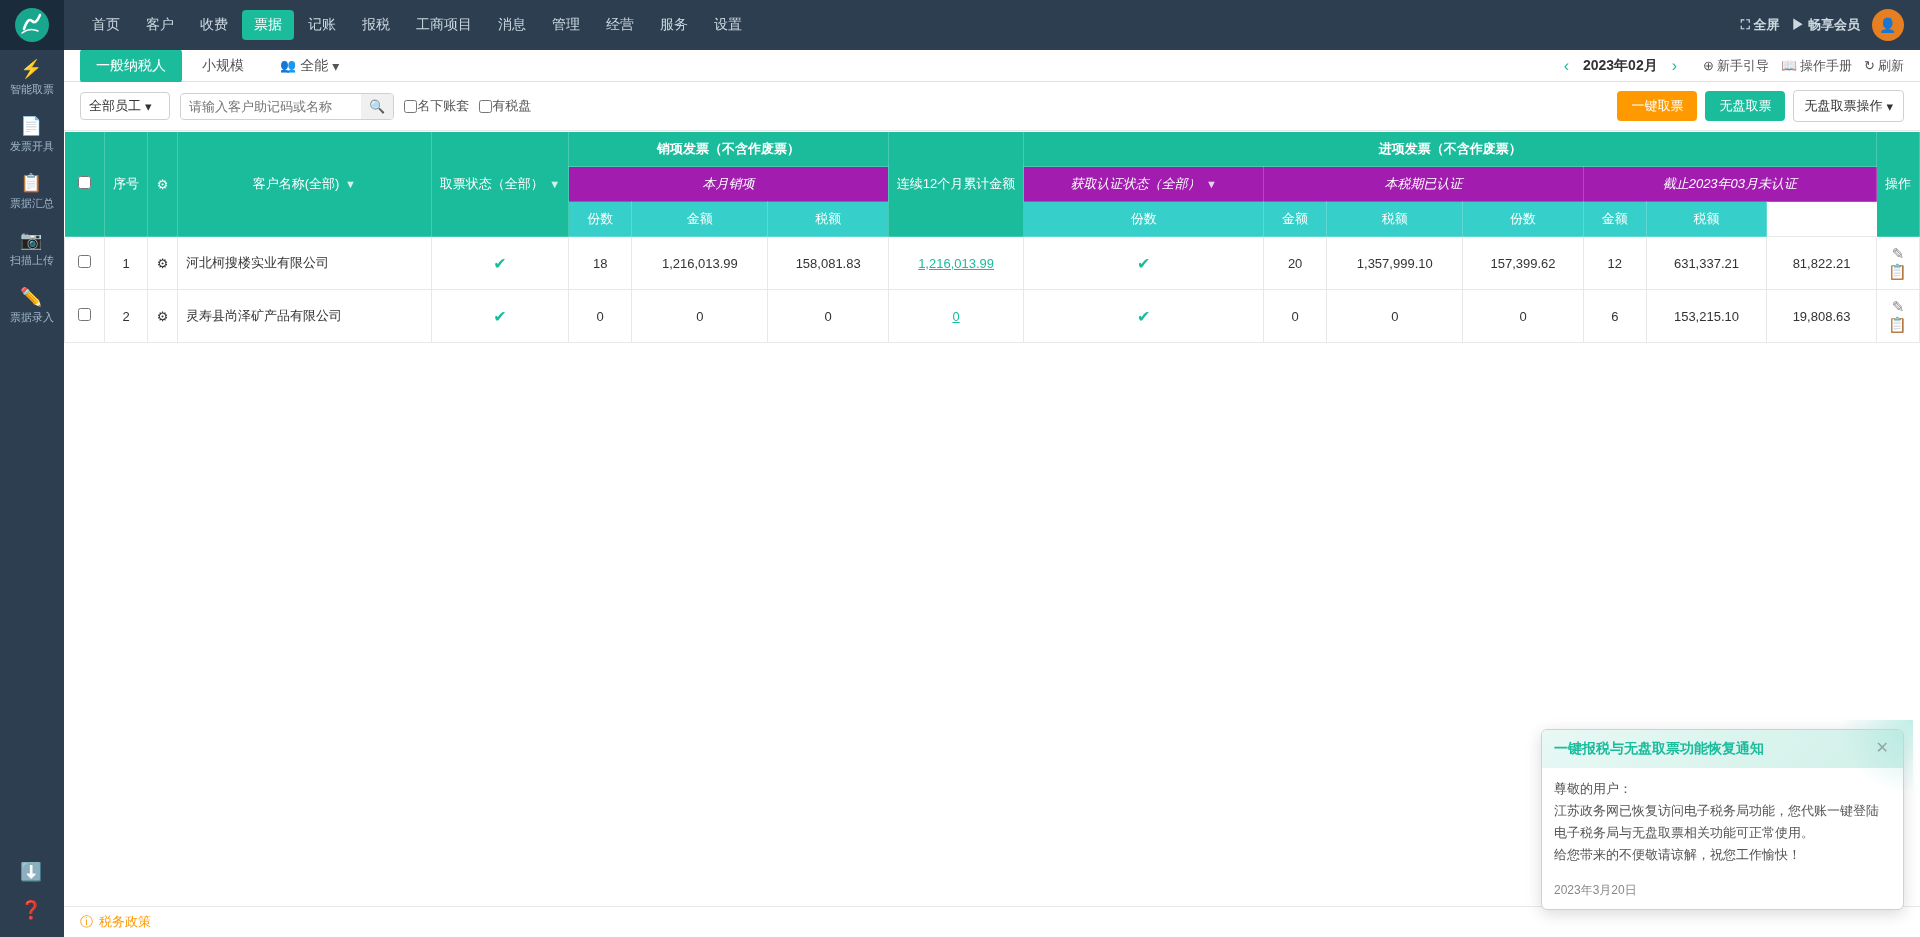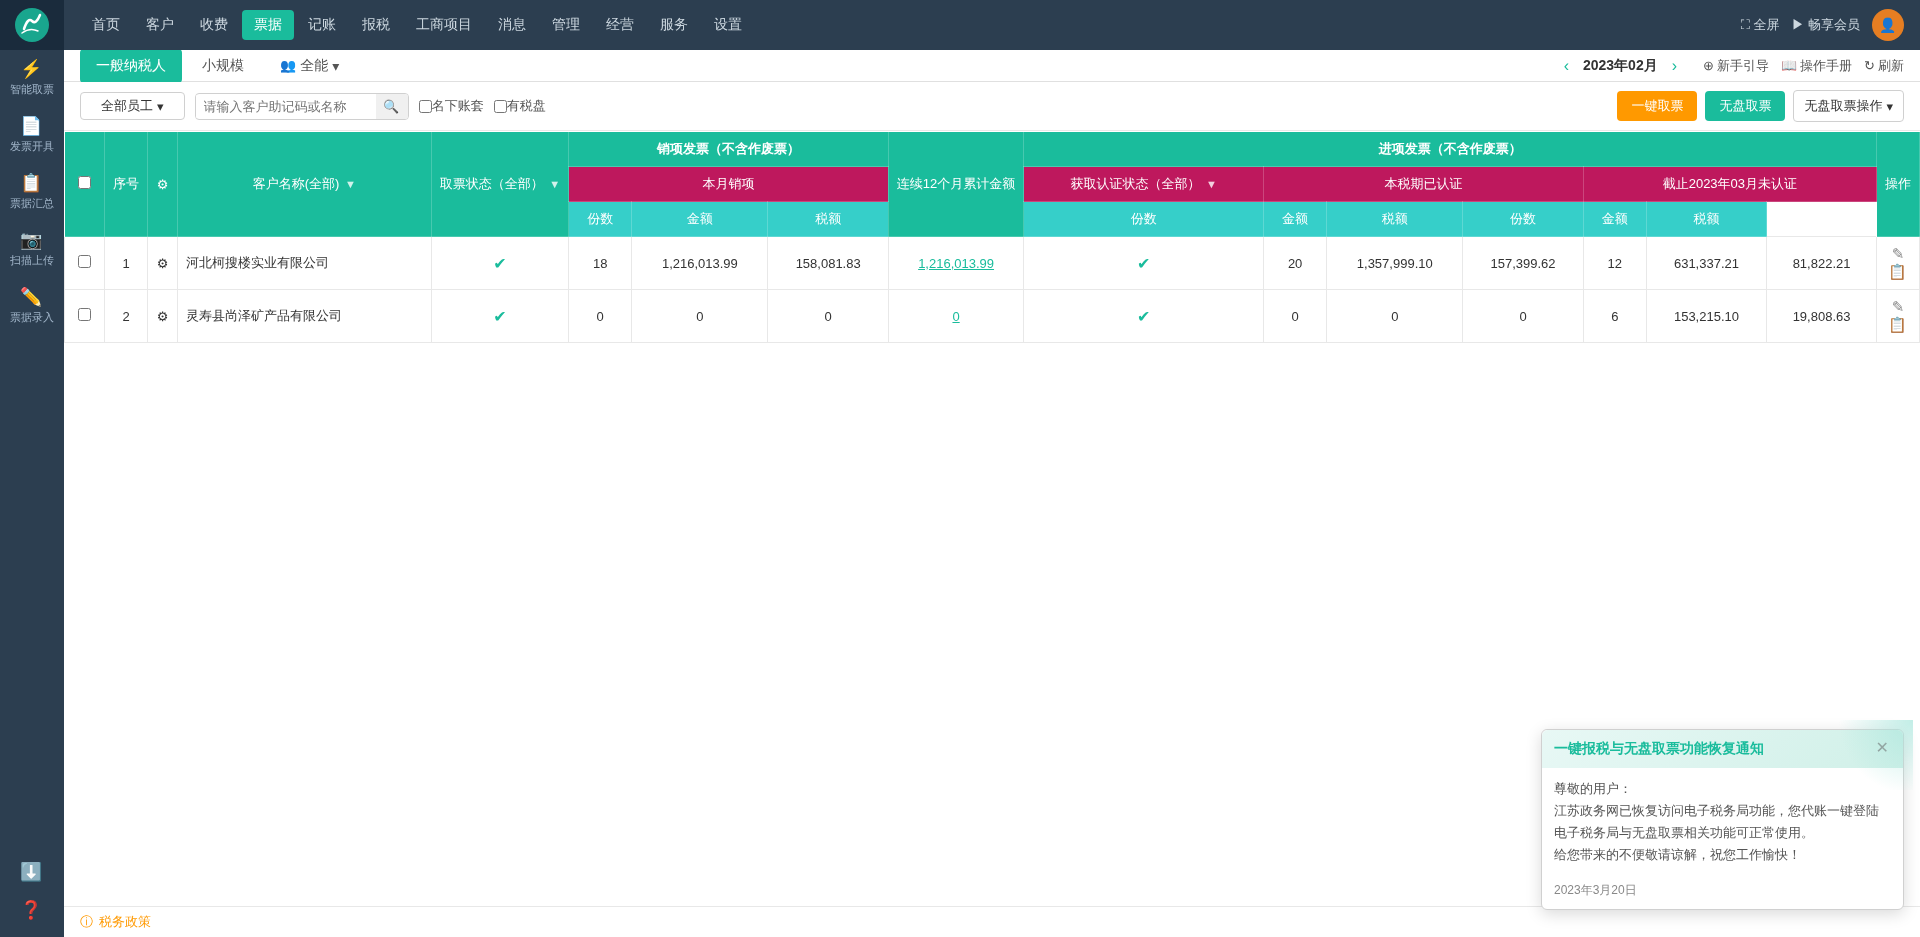--- a/index.html
+++ b/index.html
@@ -79,21 +79,21 @@
       white-space: nowrap;
     }
     .nav-item.active { background: #1abc9c; color: #fff; border-radius: 4px; }
     .topnav-right {
       display: flex;
       align-items: center;
       gap: 12px;
       color: #cdd8e0;
       font-size: 13px;
     }
-    .topnav-right span { cursor: pointer; }
+    .topnav-right span { cursor: pointer; font-weight: bold; }
     .avatar {
       width: 32px; height: 32px; border-radius: 50%;
       background: #e67e22;
       display: flex; align-items: center; justify-content: center;
       color: #fff; font-size: 14px; cursor: pointer;
     }
 
     
     .content {
       flex: 1;
@@ -166,21 +166,21 @@
       padding: 8px 16px;
       display: flex;
       align-items: center;
       gap: 10px;
       border-bottom: 1px solid #e8e8e8;
       flex-shrink: 0;
     }
     .filter-select {
       border: 1px solid #d0d0d0;
       border-radius: 4px;
-      padding: 4px 20px;
+      padding: 4px 8px;
       font-size: 13px;
       color: #333;
       background: #fff;
       cursor: pointer;
       display: flex;
       align-items: center;
       gap: 4px;
       min-width: 90px;
     }
     .filter-input-wrap {
@@ -272,21 +272,22 @@
       border: 1px solid rgba(255,255,255,0.2);
       white-space: nowrap;
       font-weight: normal;
     }
     thead tr th.group-header {
       background: #1abc9c;
       font-weight: bold;
       font-size: 13px;
     }
     thead tr.sub-header th {
-      background: #be185d;
+      background: #a21caf;
+      font-style: italic;
     }
     thead tr.sub-header2 th {
       background: #36cfc9;
     }
     tbody tr td {
       border: 1px solid #e8e8e8;
       padding: 8px 8px;
       text-align: center;
       color: #333;
       background: #fff;

